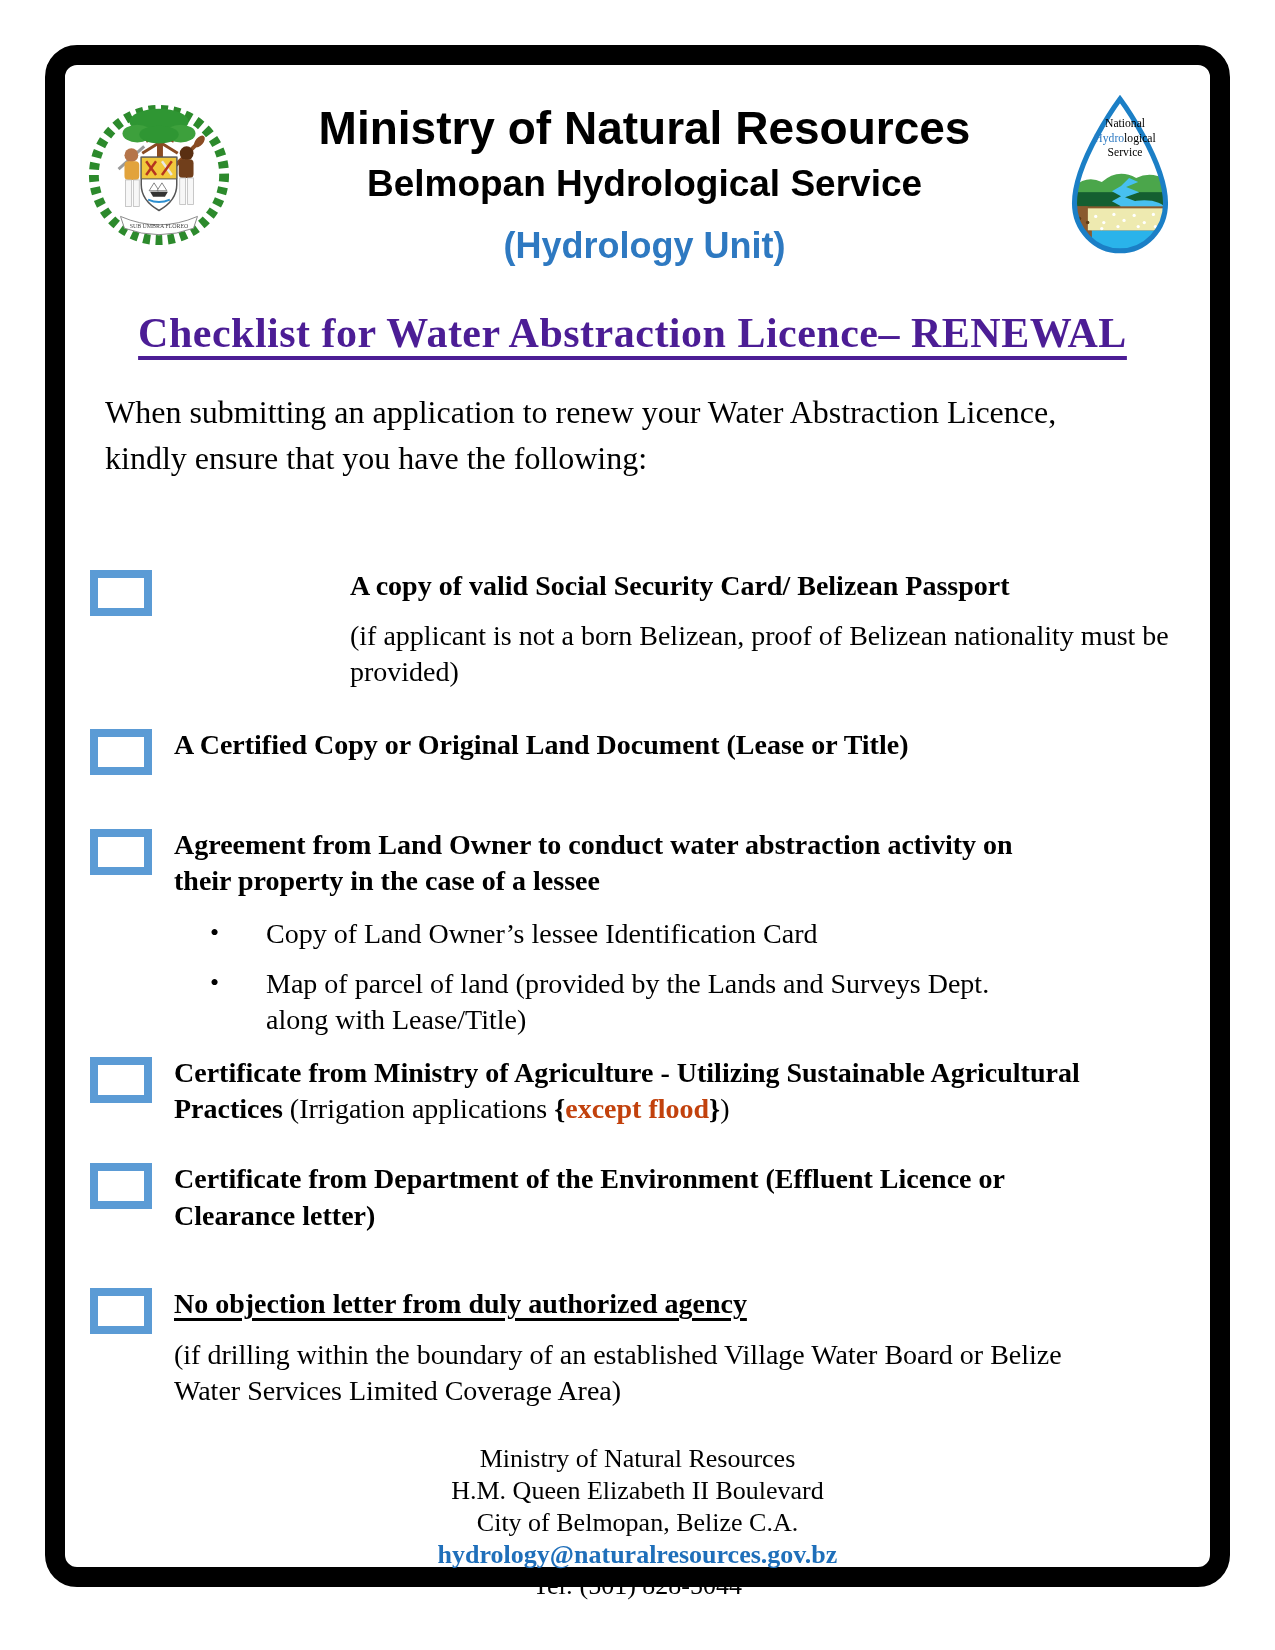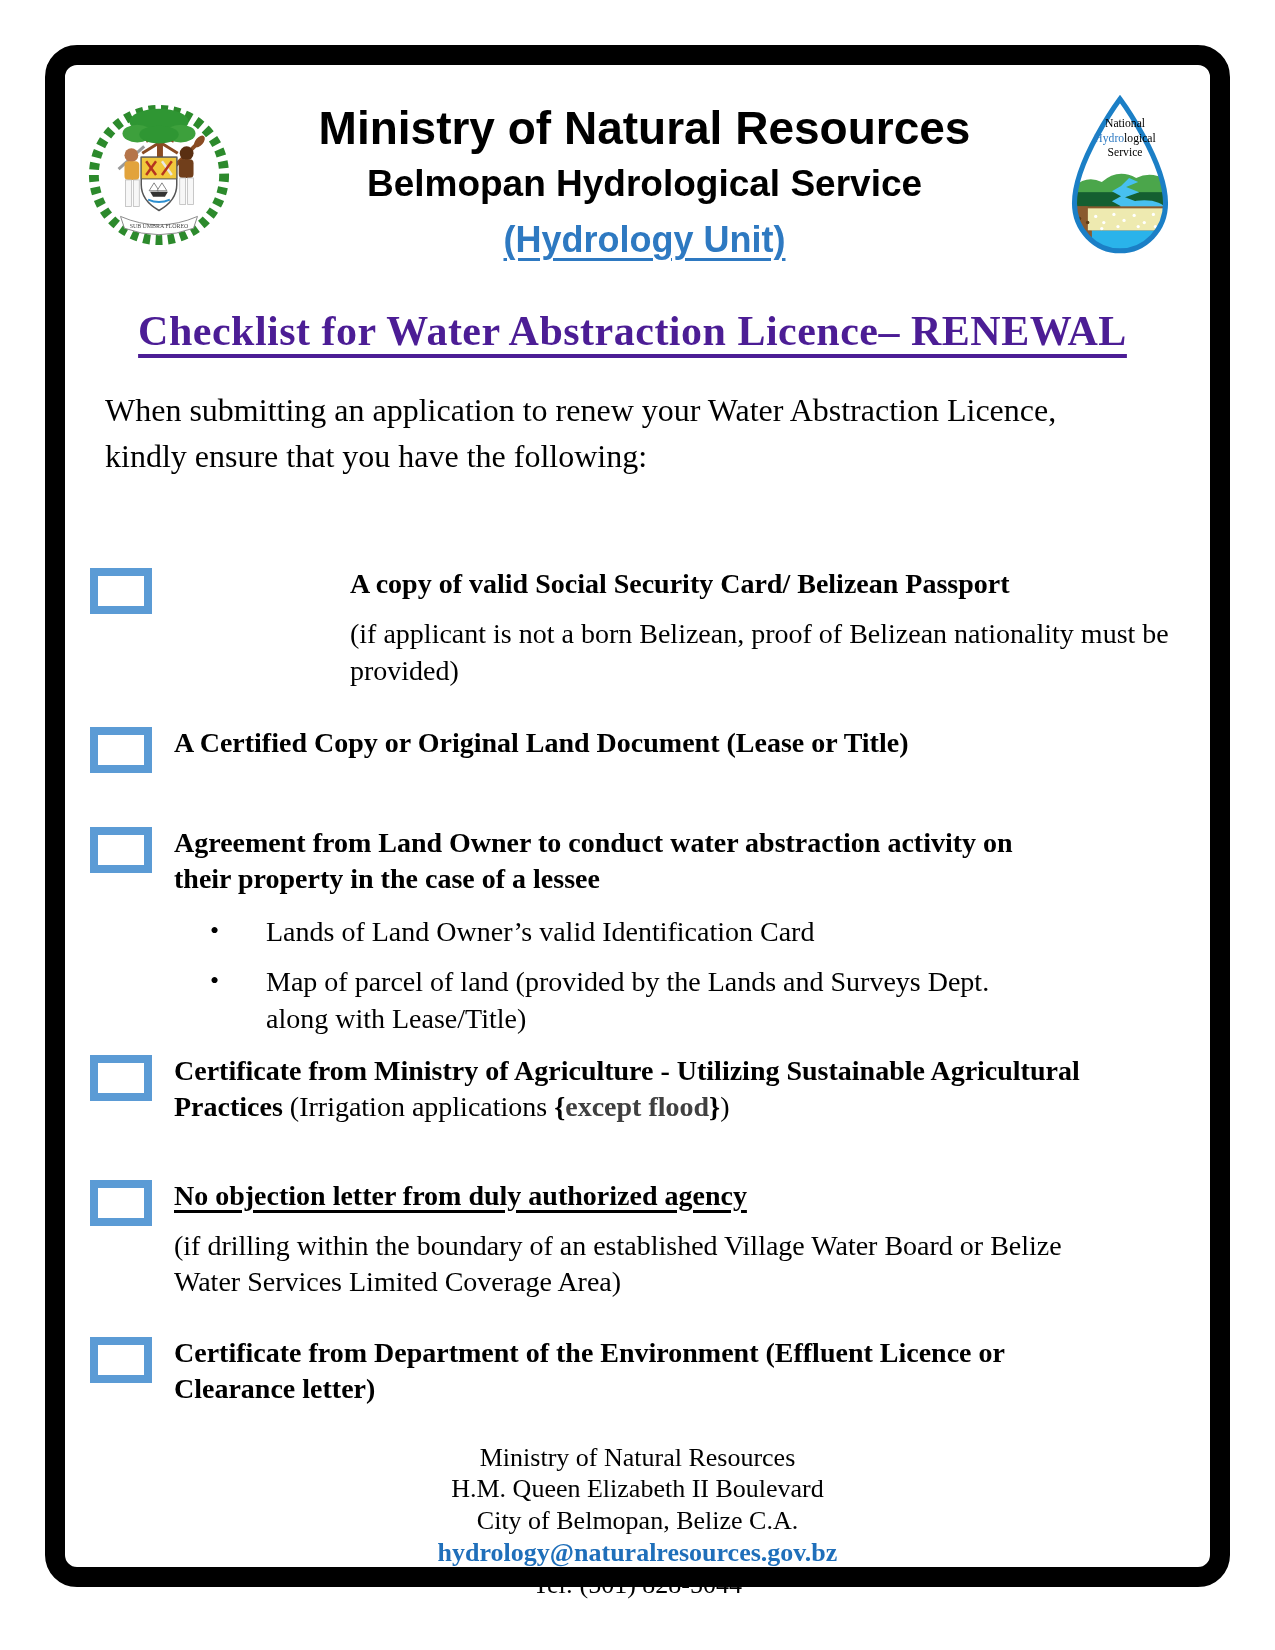--- a/index.html
+++ b/index.html
@@ -8,22 +8,22 @@
   .frame{position:absolute;left:45px;top:45px;width:1185px;height:1542px;
          border:20px solid #000;border-radius:32px;box-sizing:border-box;
          padding-top:26px;}
   
   .header{display:flex;align-items:flex-start;padding:0 26px 0 20px;}
   .coat{width:148px;height:164px;flex:none;}
   .titles{flex:1;text-align:center;font-family:"Liberation Sans",sans-serif;
           font-weight:bold;padding-top:12px;}
   .t-ministry{font-size:46px;line-height:1.12;}
   .t-service{font-size:37px;line-height:1.25;margin-top:6px;}
-  .t-unit{display:inline-block;font-size:36px;color:#2e79c1;margin-top:12px;
-          text-decoration:underline;text-decoration-thickness:3px;text-underline-offset:6px;}
+  .t-unit{display:inline-block;font-size:36px;color:#2e79c1;margin-top:18px;
+          text-decoration-thickness:3px;text-underline-offset:6px;}
   .drop{width:128px;height:174px;flex:none;}
   
   .doc-title{text-align:center;margin:42px 10px 0 0;font-weight:bold;font-size:42px;
              color:#4c1d95;letter-spacing:0.5px;}
   .doc-title span{text-decoration:underline;text-decoration-thickness:3.5px;text-underline-offset:9px;}
   
   .intro{margin:32px 60px 0 40px;font-size:32px;line-height:1.45;max-width:1000px;}
   
   .item{display:flex;align-items:flex-start;}
   .cb{flex:none;width:62px;height:46px;border:8px solid #5b9bd5;box-sizing:border-box;
@@ -32,21 +32,21 @@
   .heading{font-weight:bold;}
   .note{font-weight:normal;margin-top:14px;max-width:860px;}
   .u{text-decoration:underline;text-decoration-thickness:2.5px;text-underline-offset:5px;}
   .bullets{margin-top:16px;}
   .brow{display:flex;align-items:flex-start;margin-top:14px;}
   .dot{flex:none;margin-left:36px;width:56px;font-size:26px;}
   .btext{max-width:750px;}
   .m1{margin-top:86px;justify-content:space-between;} .m2{margin-top:36px;} .m3{margin-top:52px;}
   .m4{margin-top:16px;} .m5{margin-top:34px;} .m6{margin-top:52px;}
   .w860{max-width:860px;} .w920{max-width:920px;} .w930{max-width:930px;} .w910{max-width:910px;}
-  .red{color:#404040;font-weight:bold;}
+  .red{color:#c2410c;font-weight:bold;}
   .b{font-weight:bold;}
   
   .footer{margin-top:34px;text-align:center;font-size:26px;line-height:1.22;}
   .email{color:#1f6fba;font-weight:bold;text-decoration:none;}
 </style>
 </head>
 <body>
 
 <div class="page">
   <div class="frame">
@@ -169,49 +169,49 @@
         </div>
       </div>
 
       <div class="item m3">
         <div class="cb"></div>
         <div class="ibody">
           <div class="heading w860">Agreement from Land Owner to conduct water abstraction activity on their property in the case of a lessee</div>
           <div class="bullets">
             <div class="brow">
               <span class="dot">•</span>
-              <span class="btext">Lands of Land Owner’s valid Identification Card</span>
+              <span class="btext">Copy of Land Owner’s lessee Identification Card</span>
             </div>
             <div class="brow">
               <span class="dot">•</span>
               <span class="btext">Map of parcel of land (provided by the Lands and Surveys Dept. along with Lease/Title)</span>
             </div>
           </div>
         </div>
       </div>
 
       <div class="item m4">
         <div class="cb"></div>
         <div class="ibody w920">
           <span class="b">Certificate from Ministry of Agriculture - Utilizing Sustainable Agricultural Practices </span><span>(Irrigation applications </span><span class="b">{</span><span class="red">except flood</span><span class="b">}</span><span>)</span>
         </div>
       </div>
 
+      <div class="item m5">
+        <div class="cb"></div>
+        <div class="ibody">
+          <div class="heading w930">Certificate from Department of the Environment (Effluent Licence or Clearance letter)</div>
+        </div>
+      </div>
+
       <div class="item m6">
         <div class="cb"></div>
         <div class="ibody">
           <div class="heading u">No objection letter from duly authorized agency</div>
           <div class="note w910">(if drilling within the boundary of an established Village Water Board or Belize Water Services Limited Coverage Area)</div>
-        </div>
-      </div>
-
-      <div class="item m5">
-        <div class="cb"></div>
-        <div class="ibody">
-          <div class="heading w930">Certificate from Department of the Environment (Effluent Licence or Clearance letter)</div>
         </div>
       </div>
 
     </div>
 
     <div class="footer">
       <div>Ministry of Natural Resources</div>
       <div>H.M. Queen Elizabeth II Boulevard</div>
       <div>City of Belmopan, Belize C.A.</div>
       <div><a class="email" href="#">hydrology@naturalresources.gov.bz</a></div>

